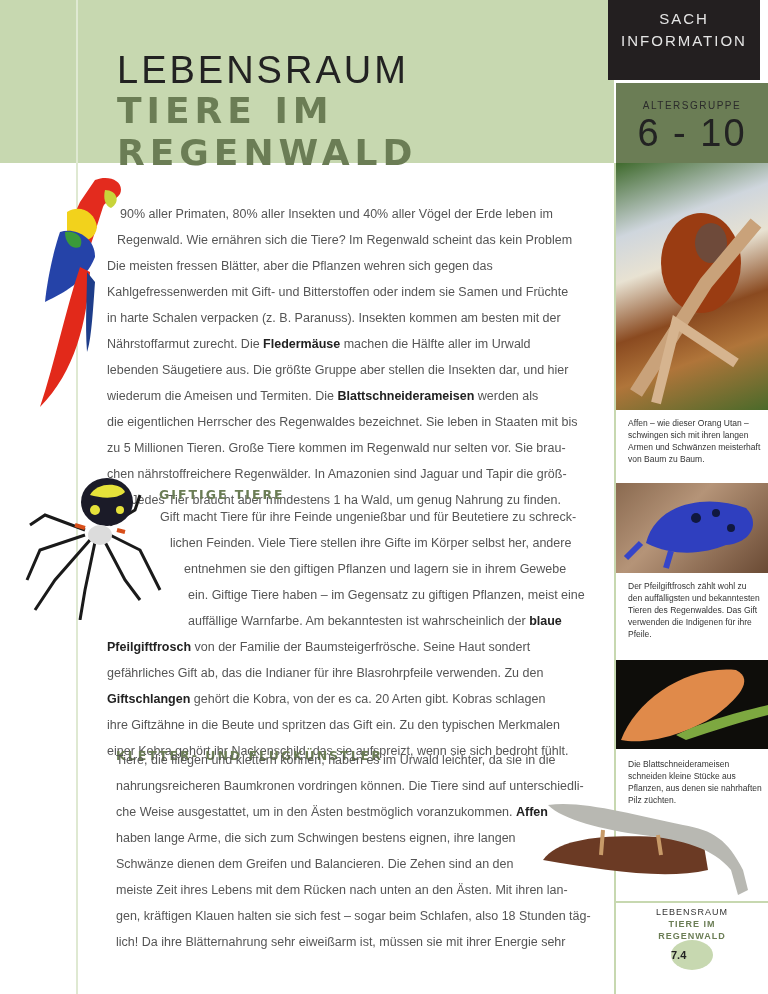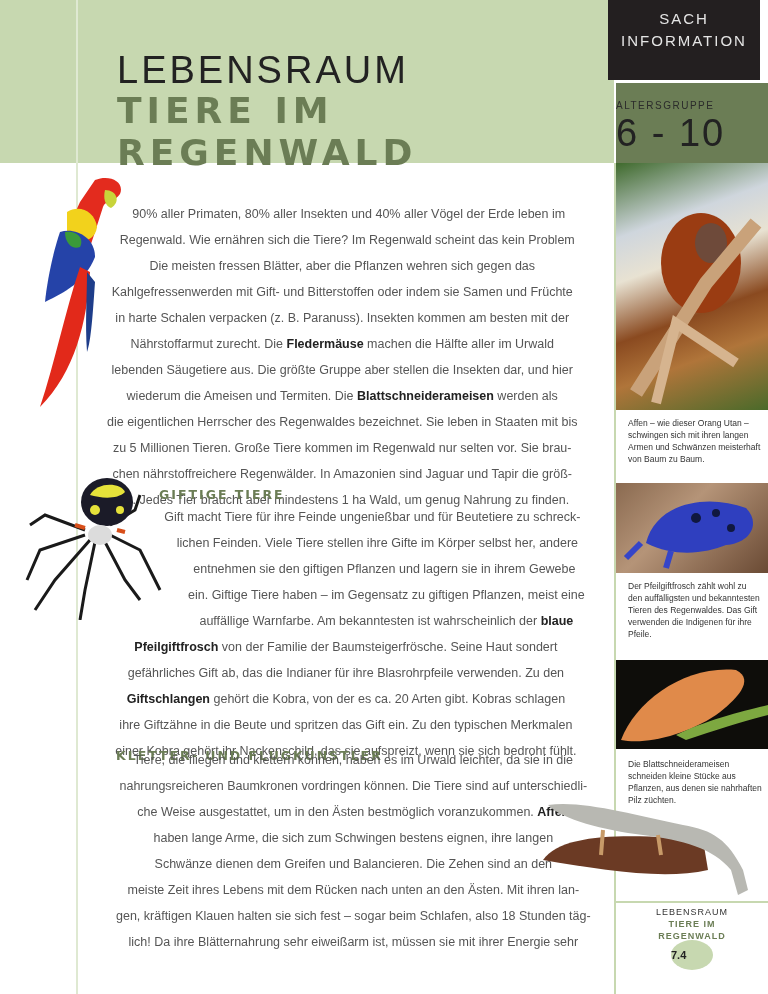--- a/index.html
+++ b/index.html
@@ -6,27 +6,27 @@
   body { width:768px; height:994px; position:relative; overflow:hidden; background:#ffffff;
          font-family:"Liberation Sans", sans-serif; color:#555; }
   .header-band { position:absolute; left:0; top:0; width:614px; height:163px; background:#c7d8b0; }
   .vline-left { position:absolute; left:76px; top:0; width:2px; height:994px; background:#dfe9d2; }
   .vline-right { position:absolute; left:614px; top:163px; width:2px; height:831px; background:#c7d8b0; }
   .title-block { position:absolute; left:117px; top:50px; }
   .title-light { font-size:38px; letter-spacing:3px; color:#222; font-weight:normal; line-height:40px; }
   .title-bold { font-size:36px; font-weight:bold; letter-spacing:5px; color:#6b7d55; line-height:42px; font-family:"DejaVu Sans", sans-serif; }
   .sach-box { position:absolute; left:608px; top:0; width:152px; height:80px; background:#231f20; color:#e5e5e5;
               text-align:center; font-size:15px; letter-spacing:2px; line-height:22px; padding-top:8px; box-sizing:border-box; }
-  .age-box { position:absolute; left:616px; top:83px; width:152px; height:80px; background:#6b7d55; text-align:left; }
+  .age-box { position:absolute; left:616px; top:83px; width:152px; height:80px; background:#6b7d55; text-align:center; }
   .age-label { font-size:10px; letter-spacing:1.5px; color:#2b2b2b; margin-top:17px; }
   .age-range { font-size:38px; color:#222; line-height:44px; letter-spacing:2px; }
   .photo { position:absolute; overflow:hidden; }
   .caption { position:absolute; left:628px; width:135px; font-size:8.5px; line-height:12px; color:#333;
              font-family:"Liberation Sans Narrow","Liberation Sans", sans-serif; }
-  .body-text { position:absolute; font-size:12.5px; color:#555; line-height:26px;text-align:center; }
+  .body-text { position:absolute; font-size:12.5px; color:#555; line-height:26px; }
   .body-text b { color:#222; }
   .para p { margin:0; white-space:nowrap; }
   .section-title { position:absolute; font-weight:bold; color:#6b7d55; font-size:12.5px; letter-spacing:2px;
                    font-family:"DejaVu Sans", sans-serif; }
   .footer-line { position:absolute; left:616px; top:901px; width:152px; height:2px; background:#c7d8b0; }
   .footer-title { position:absolute; left:616px; top:906px; width:152px; text-align:center; font-size:9px; line-height:12px; letter-spacing:1px; }
   .footer-title .l1 { color:#333; }
   .footer-title .l2 { color:#6b7d55; font-weight:bold; }
   .badge { position:absolute; left:671px; top:940px; width:42px; height:30px; border-radius:50%; background:#c7d8b0;
            line-height:30px; font-weight:bold; font-size:11px; color:#222; }

